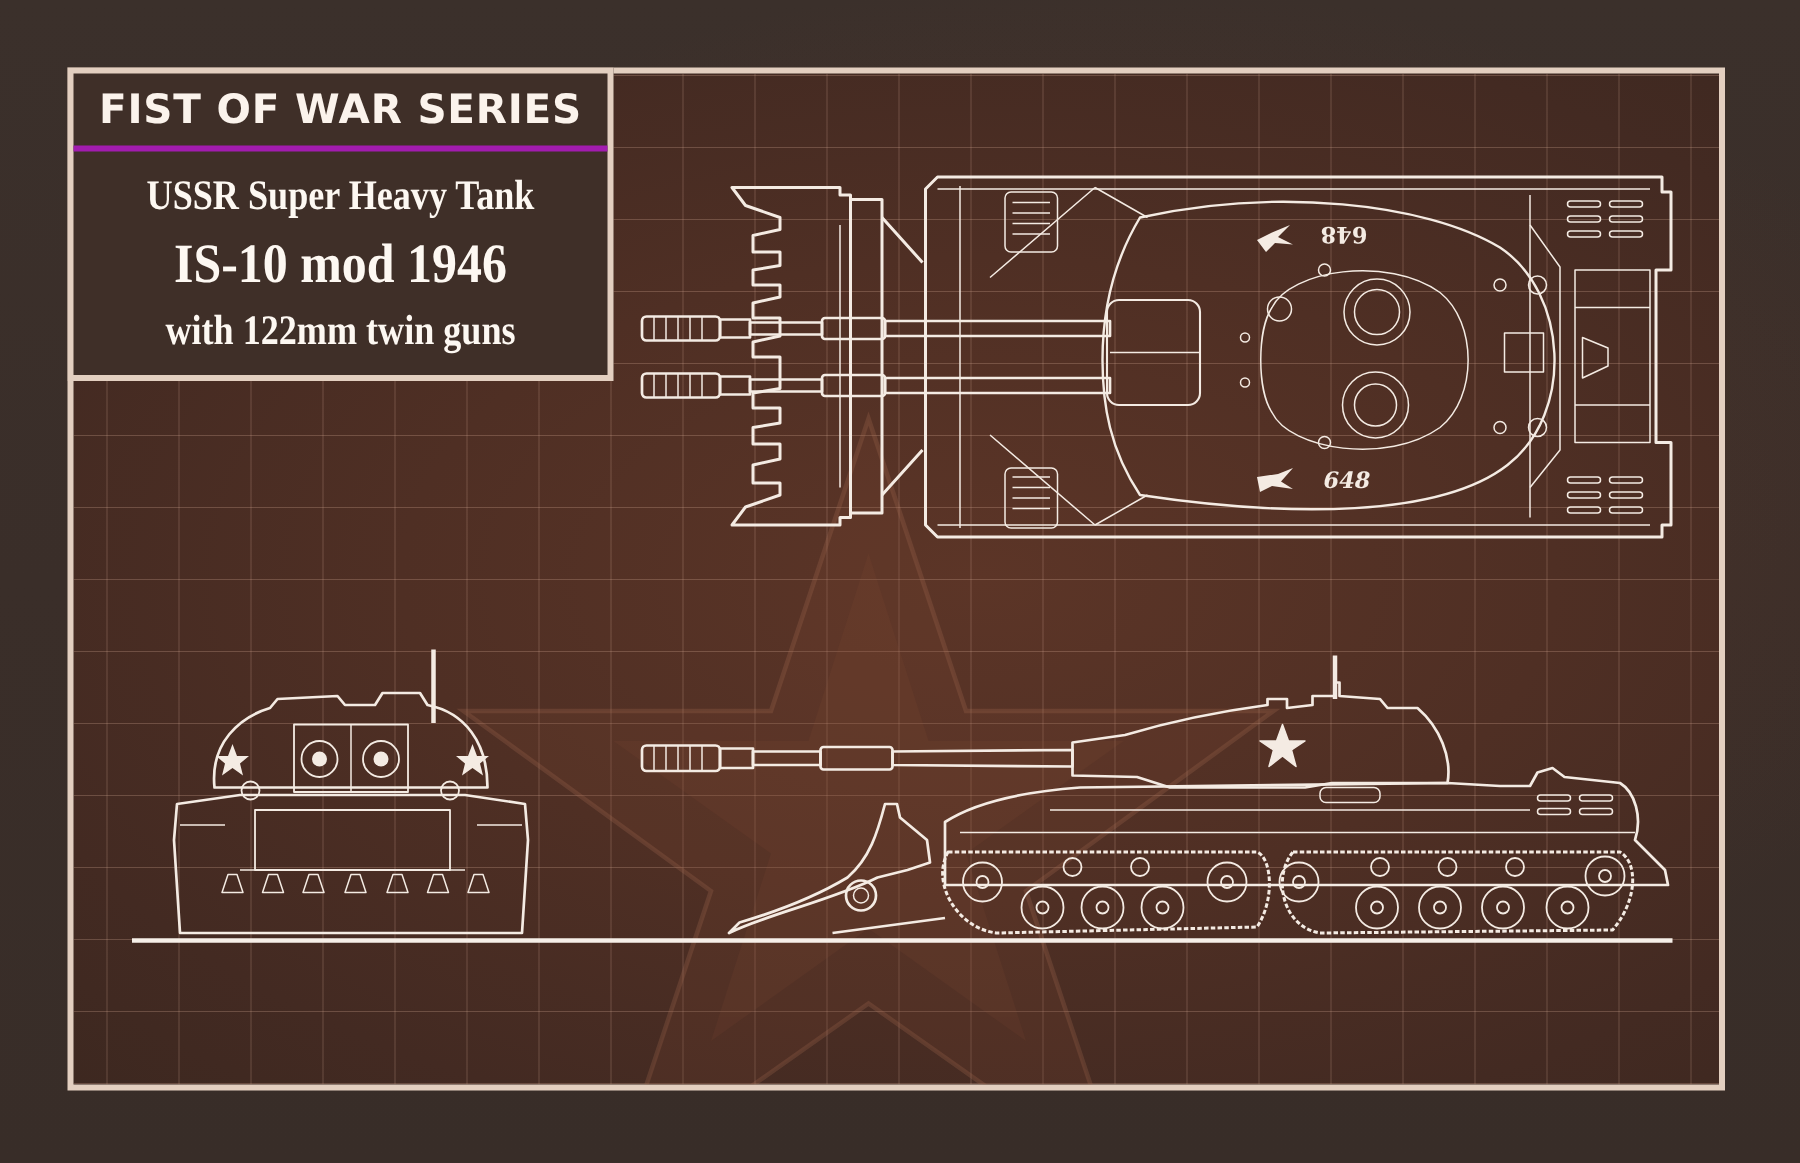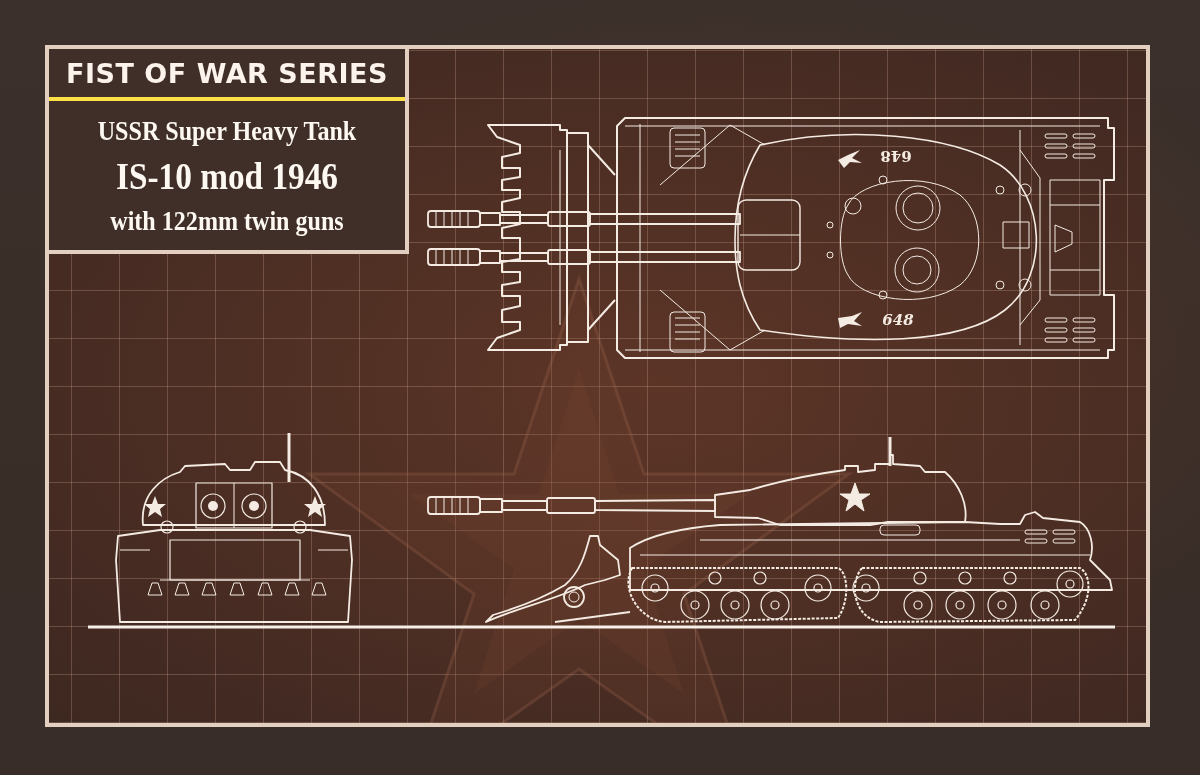--- a/index.html
+++ b/index.html
@@ -37,21 +37,21 @@
   }
   .title-block {
     position: absolute; left: 45px; top: 45px; width: 364px; height: 209px;
     box-sizing: border-box;
     border: 4px solid #e3cfc0;
     background: #3f2f28;
   }
   .title-series {
     position: absolute; left: 0; top: 0; width: 100%; height: 52px;
     box-sizing: border-box;
-    border-bottom: 4px solid #fde047;
+    border-bottom: 4px solid #a21caf;
     color: #fbf3ec;
     font-family: "DejaVu Sans", sans-serif;
     font-weight: bold;
     font-size: 27px;
     letter-spacing: 0.5px;
     display: flex; align-items: center; justify-content: center;
   }
   .title-main {
     position: absolute; left: 0; top: 52px; width: 100%; height: 150px;
     color: #fdf8f2;

